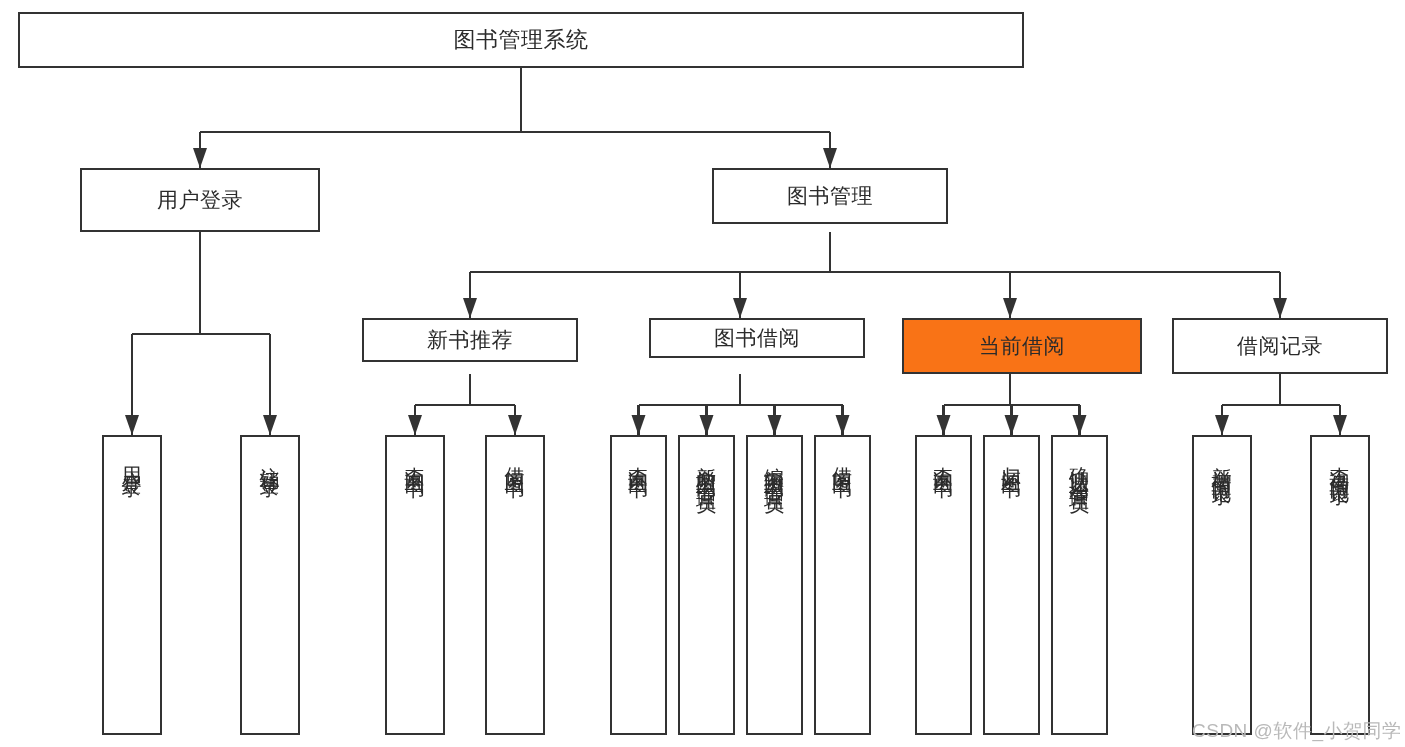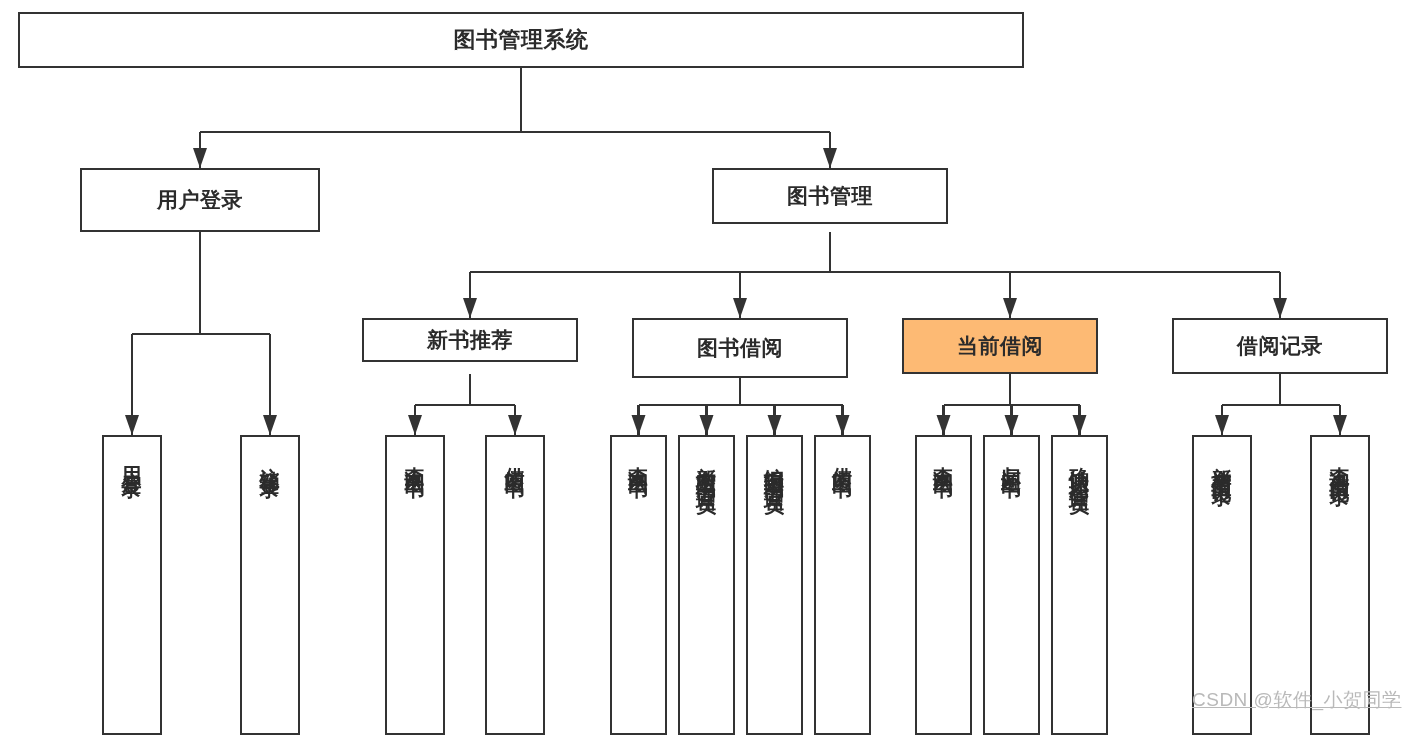--- a/index.html
+++ b/index.html
@@ -28,21 +28,20 @@
     align-items: center;
     justify-content: center;
     overflow: hidden;
   }
   .node-label {
     color: #2b2b2b;
     text-align: left;
     line-height: 1.12;
     white-space: pre-line;
     letter-spacing: 0.5px;
-    font-weight: bold;
   }
   .node-box.horizontal .node-label {
     writing-mode: horizontal-tb;
     font-size: 21px;
   }
   .node-box.root .node-label {
     font-size: 22px;
   }
   .node-box.vertical {
     align-items: flex-start;
@@ -136,24 +135,24 @@
       </div>
       <div class="node-box horizontal" style="left: 80px; top: 168px; width: 240px; height: 64px; border-color: rgb(51, 51, 51); background: rgb(255, 255, 255);">
         <span class="node-label" style="color: rgb(43, 43, 43);">用户登录</span>
       </div>
       <div class="node-box horizontal" style="left: 712px; top: 168px; width: 236px; height: 56px; border-color: rgb(51, 51, 51); background: rgb(255, 255, 255);">
         <span class="node-label" style="color: rgb(43, 43, 43);">图书管理</span>
       </div>
       <div class="node-box horizontal" style="left: 362px; top: 318px; width: 216px; height: 44px; border-color: rgb(51, 51, 51); background: rgb(255, 255, 255);">
         <span class="node-label" style="color: rgb(43, 43, 43);">新书推荐</span>
       </div>
-      <div class="node-box horizontal" style="left: 632px; top: 318px; width: 216px; height: 60px; border-color: rgb(51, 51, 51); background: rgb(255, 255, 255);">
+      <div class="node-box horizontal" style="left: 649px; top: 318px; width: 216px; height: 40px; border-color: rgb(51, 51, 51); background: rgb(255, 255, 255);">
         <span class="node-label" style="color: rgb(43, 43, 43);">图书借阅</span>
       </div>
-      <div class="node-box horizontal" style="left: 902px; top: 318px; width: 196px; height: 56px; border-color: rgb(51, 51, 51); background: #fdba74;">
+      <div class="node-box horizontal" style="left: 902px; top: 318px; width: 240px; height: 56px; border-color: rgb(51, 51, 51); background: #f97316;">
         <span class="node-label" style="color: rgb(43, 43, 43);">当前借阅</span>
       </div>
       <div class="node-box horizontal" style="left: 1172px; top: 318px; width: 216px; height: 56px; border-color: rgb(51, 51, 51); background: rgb(255, 255, 255);">
         <span class="node-label" style="color: rgb(43, 43, 43);">借阅记录</span>
       </div>
       <div class="node-box vertical" style="left: 102px; top: 435px; width: 60px; height: 300px; border-color: rgb(51, 51, 51); background: rgb(255, 255, 255);">
         <span class="node-label" style="color: rgb(43, 43, 43);">用户登录</span>
       </div>
       <div class="node-box vertical" style="left: 240px; top: 435px; width: 60px; height: 300px; border-color: rgb(51, 51, 51); background: rgb(255, 255, 255);">
         <span class="node-label" style="color: rgb(43, 43, 43);">注销登录</span>
@@ -185,14 +184,14 @@
       <div class="node-box vertical" style="left: 1051px; top: 435px; width: 57px; height: 300px; border-color: rgb(51, 51, 51); background: rgb(255, 255, 255);">
         <span class="node-label" style="color: rgb(43, 43, 43);">确认归还（管理员）</span>
       </div>
       <div class="node-box vertical" style="left: 1192px; top: 435px; width: 60px; height: 300px; border-color: rgb(51, 51, 51); background: rgb(255, 255, 255);">
         <span class="node-label" style="color: rgb(43, 43, 43);">新增借阅记录</span>
       </div>
       <div class="node-box vertical" style="left: 1310px; top: 435px; width: 60px; height: 300px; border-color: rgb(51, 51, 51); background: rgb(255, 255, 255);">
         <span class="node-label" style="color: rgb(43, 43, 43);">查询借阅记录</span>
       </div>
     </div>
-  <div class="watermark" style="left: 1192px; top: 687px; color: rgb(185, 185, 185); text-decoration: underline;">CSDN @软件_小贺同学</div>
+  <div class="watermark" style="left: 1192px; top: 718px; color: rgb(185, 185, 185);">CSDN @软件_小贺同学</div>
 </div>
 
 </body></html>

